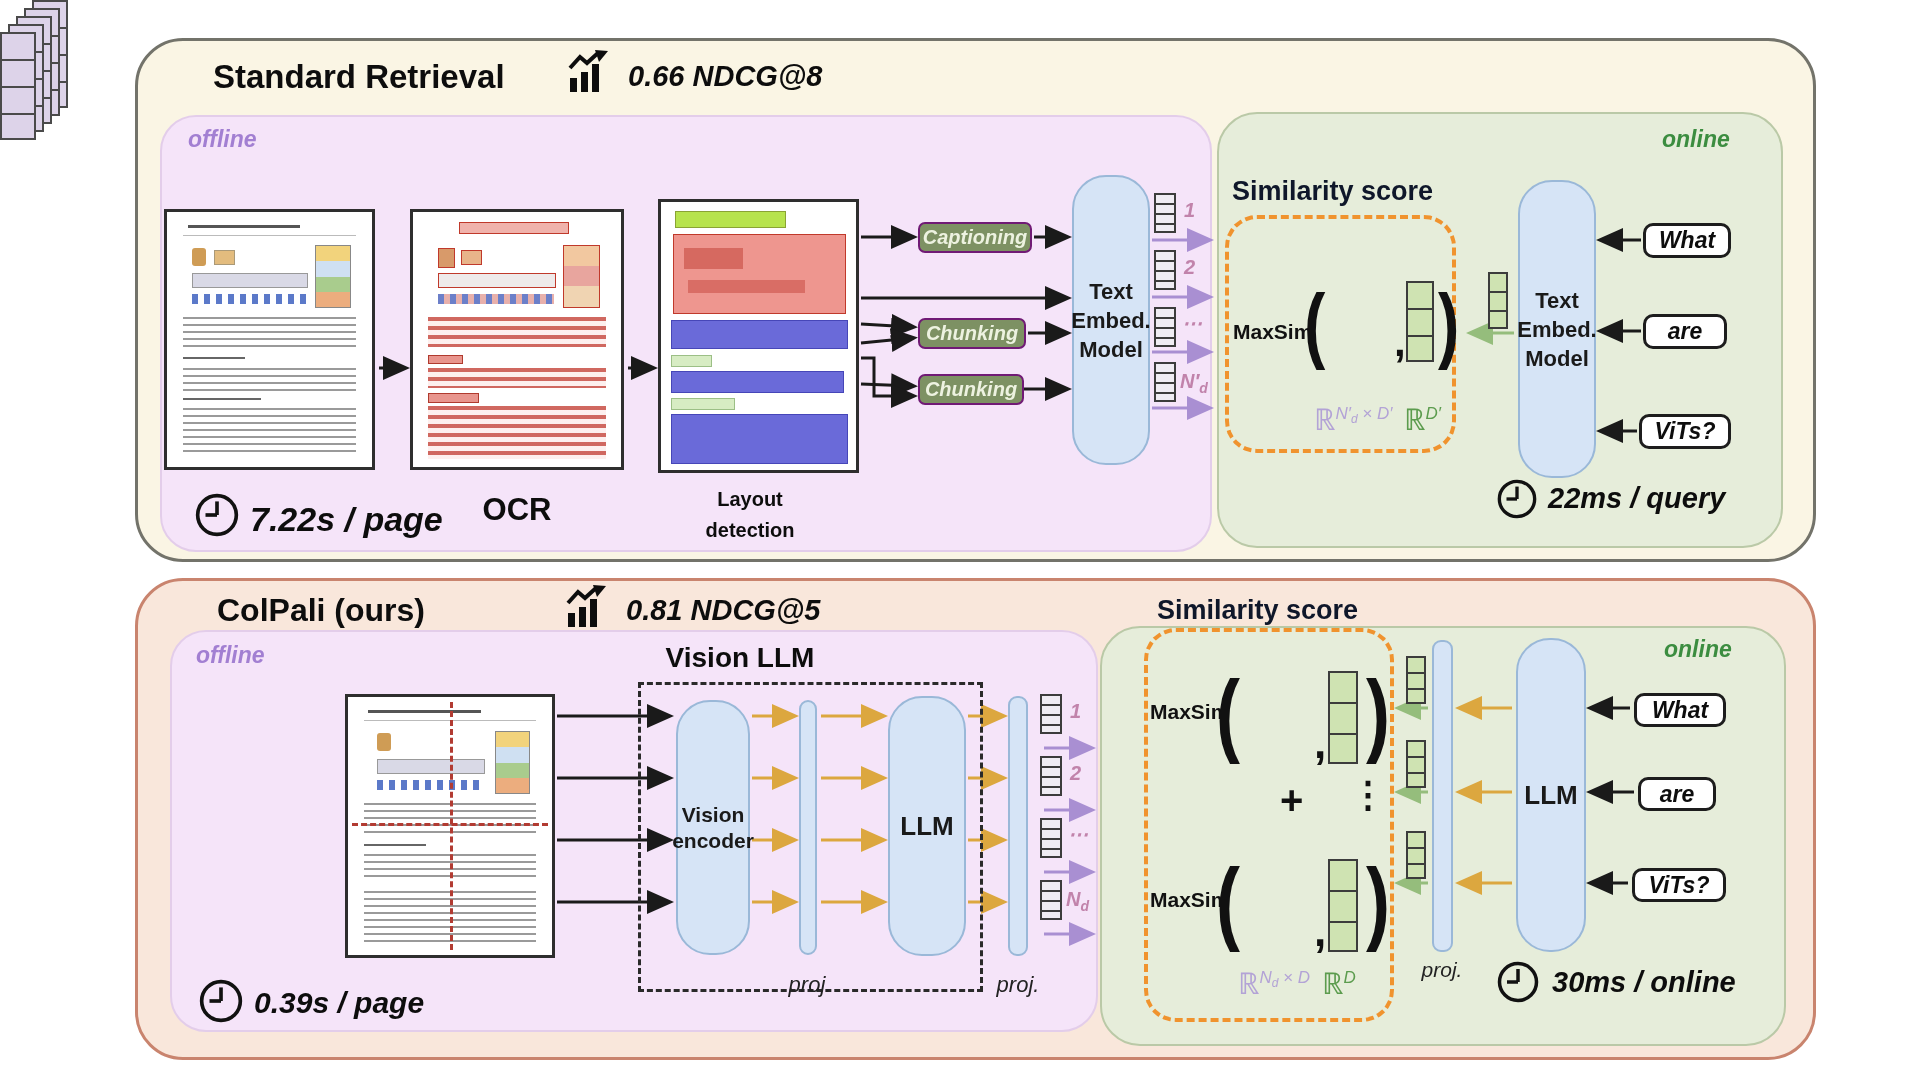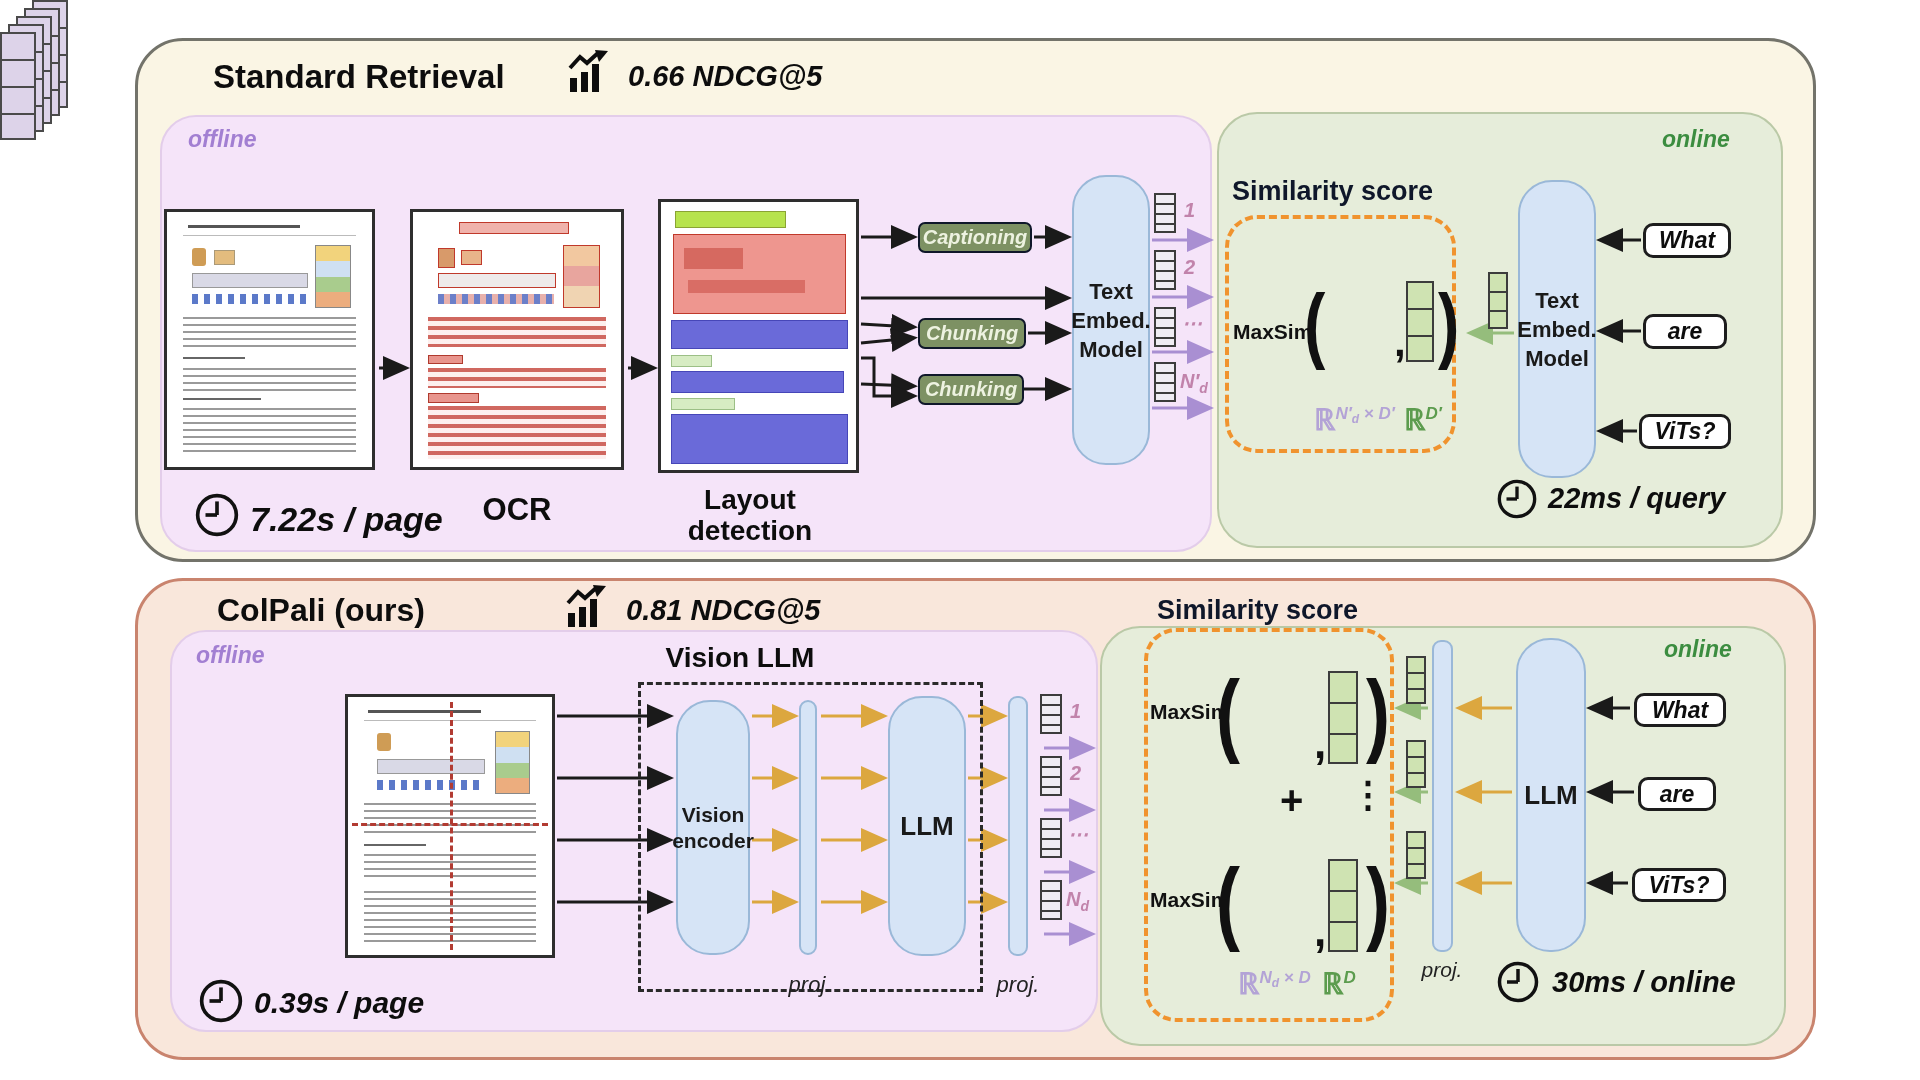--- a/index.html
+++ b/index.html
@@ -6,41 +6,41 @@
   #canvas{position:relative;width:1920px;height:1080px;background:#ffffff;overflow:hidden;
           font-family:"Liberation Sans",sans-serif;color:#111;}
   .panel{position:absolute;box-sizing:border-box;}
   .bigtitle{position:absolute;font-weight:bold;color:#0d0d0d;}
   .metric{position:absolute;font-weight:bold;font-style:italic;color:#0d0d0d;}
   .modetag{position:absolute;font-weight:bold;font-style:italic;font-size:23px;}
   .bluebox{position:absolute;box-sizing:border-box;background:#d6e4f6;border:2px solid #9ab8d8;
            border-radius:34px;display:flex;flex-direction:column;align-items:center;justify-content:center;
            font-weight:bold;color:#1a1a1a;}
   .thinbar{position:absolute;box-sizing:border-box;background:#d6e4f6;border:2px solid #9ab8d8;border-radius:9px;}
-  .greenop{position:absolute;box-sizing:border-box;background:#7d9163;border:2px solid #0f172a;border-radius:7px;
+  .greenop{position:absolute;box-sizing:border-box;background:#7d9163;border:2px solid #701a75;border-radius:7px;
            color:#edf2e0;font-style:italic;font-weight:600;font-size:20px;
            display:flex;align-items:center;justify-content:center;}
   .querybox{position:absolute;box-sizing:border-box;background:#ffffff;border:3px solid #1d1d1d;border-radius:10px;
            display:flex;align-items:center;justify-content:center;font-weight:bold;font-style:italic;
            font-size:23px;color:#0d0d0d;}
   .paper{position:absolute;background:#ffffff;border:3px solid #2e2e2e;box-sizing:border-box;}
   .dvec{position:absolute;width:22px;height:40px;background:#efecf3;border:2px solid #3c3c3c;box-sizing:border-box;
         background-image:repeating-linear-gradient(to bottom,transparent 0 8px,#3c3c3c 8px 10px);}
   .veclabel{position:absolute;font-size:20px;font-style:italic;font-weight:600;color:#c183ab;}
   .sheet{position:absolute;background:#ddd3e9;border:2px solid #4a4a4a;box-sizing:border-box;}
   .sheet-s{width:32px;height:100px;background-image:repeating-linear-gradient(to bottom,transparent 0 23px,#4a4a4a 23px 25px);}
   .sheet-l{width:36px;height:108px;background-image:repeating-linear-gradient(to bottom,transparent 0 25px,#4a4a4a 25px 27px);}
   .qv{position:absolute;background:#cfe3b2;border:2.5px solid #3c3c3c;box-sizing:border-box;}
   .paren{position:absolute;font-weight:bold;color:#111;line-height:1;transform:scaleY(1.3);transform-origin:center;}
   .mathtxt{position:absolute;font-weight:bold;color:#111;}
   .projlabel{position:absolute;font-style:italic;font-size:22px;color:#222;text-align:center;}
   .timetext{position:absolute;font-weight:bold;font-style:italic;color:#0d0d0d;}
   .simtitle{position:absolute;font-weight:bold;font-size:27px;color:#0f172a;}
   .dashedorange{position:absolute;box-sizing:border-box;border:4px dashed #f0932e;border-radius:32px;}
-  .rlabel{position:absolute;font-weight:bold;font-size:30px;}
+  .rlabel{position:absolute;font-weight:normal;font-size:30px;}
   .rlabel sup{font-size:17px;font-style:italic;}
   .rlabel sub{font-size:12px;}
   .veclabel sub{font-size:14px;}
   .seclabel{position:absolute;font-weight:bold;color:#0d0d0d;text-align:center;}
   
   .mini{position:absolute;}
   .band{position:absolute;background-image:repeating-linear-gradient(to bottom,#9a9a9a 0 2px,transparent 2px 7px);}
   .bandred{position:absolute;background-image:repeating-linear-gradient(to bottom,rgba(196,66,56,.8) 0 4px,rgba(252,231,229,.65) 4px 9px);}
   .crossv{position:absolute;left:50%;top:2%;bottom:2%;border-left:3px dashed #b23b32;}
   .crossh{position:absolute;top:49%;left:2%;right:2%;border-top:3px dashed #b23b32;}
@@ -131,21 +131,21 @@
   </svg>
 
   <div class="bigtitle" style="left:213px;top:58px;font-size:33px;">Standard Retrieval</div>
   <svg width="46" height="44" viewBox="0 0 46 44" style="position:absolute;left:566px;top:50px;">
     <rect x="4" y="28" width="7" height="14" fill="#0d0d0d"></rect>
     <rect x="15" y="22" width="7" height="20" fill="#0d0d0d"></rect>
     <rect x="26" y="14" width="7" height="28" fill="#0d0d0d"></rect>
     <polyline points="4,18 14,7 21,13 32,3" fill="none" stroke="#0d0d0d" stroke-width="4"></polyline>
     <polygon points="29,0 42,1 33,12" fill="#0d0d0d"></polygon>
   </svg>
-  <div class="metric" style="left:628px;top:60px;font-size:29px;">0.66 NDCG@5</div>
+  <div class="metric" style="left:628px;top:60px;font-size:29px;">0.66 NDCG@8</div>
 
   <div class="modetag" style="left:188px;top:126px;color:#a27fd2;">offline</div>
 
   <div class="paper" style="left:164px;top:209px;width:211px;height:261px;">
     <div class="mini" style="left:10%;top:5%;width:55%;height:3px;background:#555;"></div>
     <div class="mini" style="left:8%;top:9%;width:84%;height:1px;background:#bbb;"></div>
     <div class="mini" style="left:12%;top:14%;width:7%;height:7%;background:#cf9c55;border-radius:3px;"></div>
     <div class="mini" style="left:23%;top:15%;width:9%;height:5%;background:#e3bc7e;border:1px solid #aa9977;"></div>
     <div class="mini" style="left:12%;top:24%;width:56%;height:5%;background:#d9d9e6;border:1px solid #999;"></div>
     <div class="mini" style="left:12%;top:32%;width:56%;height:4%;background:repeating-linear-gradient(to right,#5b79c9 0 6px,transparent 6px 12px);"></div>
@@ -183,21 +183,21 @@
     <div class="mini" style="left:5%;top:79%;width:90%;height:18%;background:#6a6ad9;border:1px solid #4646b8;"></div>
   </div>
 
   <svg width="46" height="46" viewBox="0 0 44 44" style="position:absolute;left:194px;top:492px;">
     <circle cx="22" cy="22" r="18.5" fill="none" stroke="#111" stroke-width="3.5"></circle>
     <line x1="22" y1="22" x2="22" y2="9" stroke="#111" stroke-width="3.5"></line>
     <line x1="22" y1="22" x2="11" y2="22" stroke="#111" stroke-width="3.5"></line>
   </svg>
   <div class="timetext" style="left:250px;top:500px;font-size:34px;">7.22s / page</div>
   <div class="seclabel" style="left:455px;top:492px;width:124px;font-size:31px;">OCR</div>
-  <div class="seclabel" style="left:645px;top:484px;width:210px;font-size:28px;line-height:31px;">
+  <div class="seclabel" style="left:645px;top:484px;width:210px;font-size:20px;line-height:31px;">
     <div>Layout</div>
     <div>detection</div>
   </div>
 
   <div class="greenop" style="left:918px;top:222px;width:114px;height:31px;">Captioning</div>
   <div class="greenop" style="left:918px;top:318px;width:108px;height:31px;">Chunking</div>
   <div class="greenop" style="left:918px;top:374px;width:106px;height:31px;">Chunking</div>
 
   <div class="bluebox" style="left:1072px;top:175px;width:78px;height:290px;font-size:22px;line-height:29px;">
     <span>Text</span>

